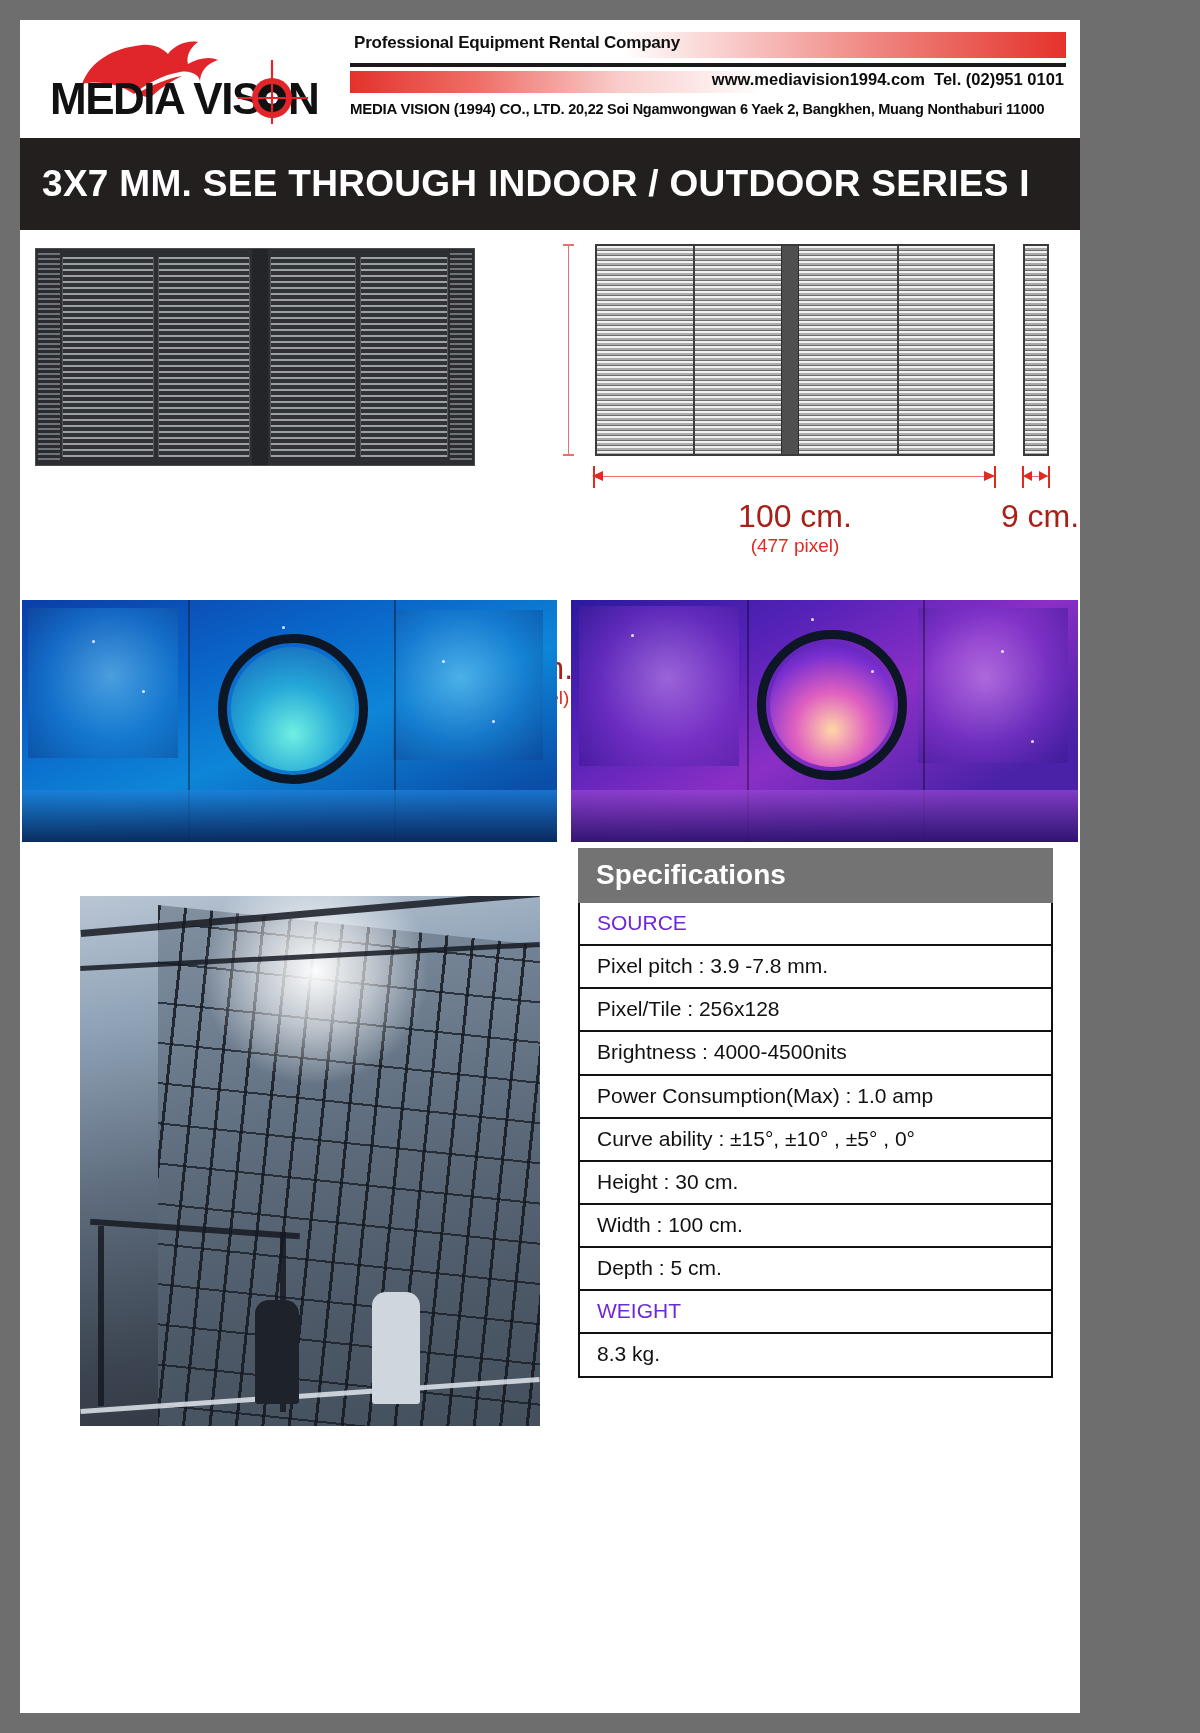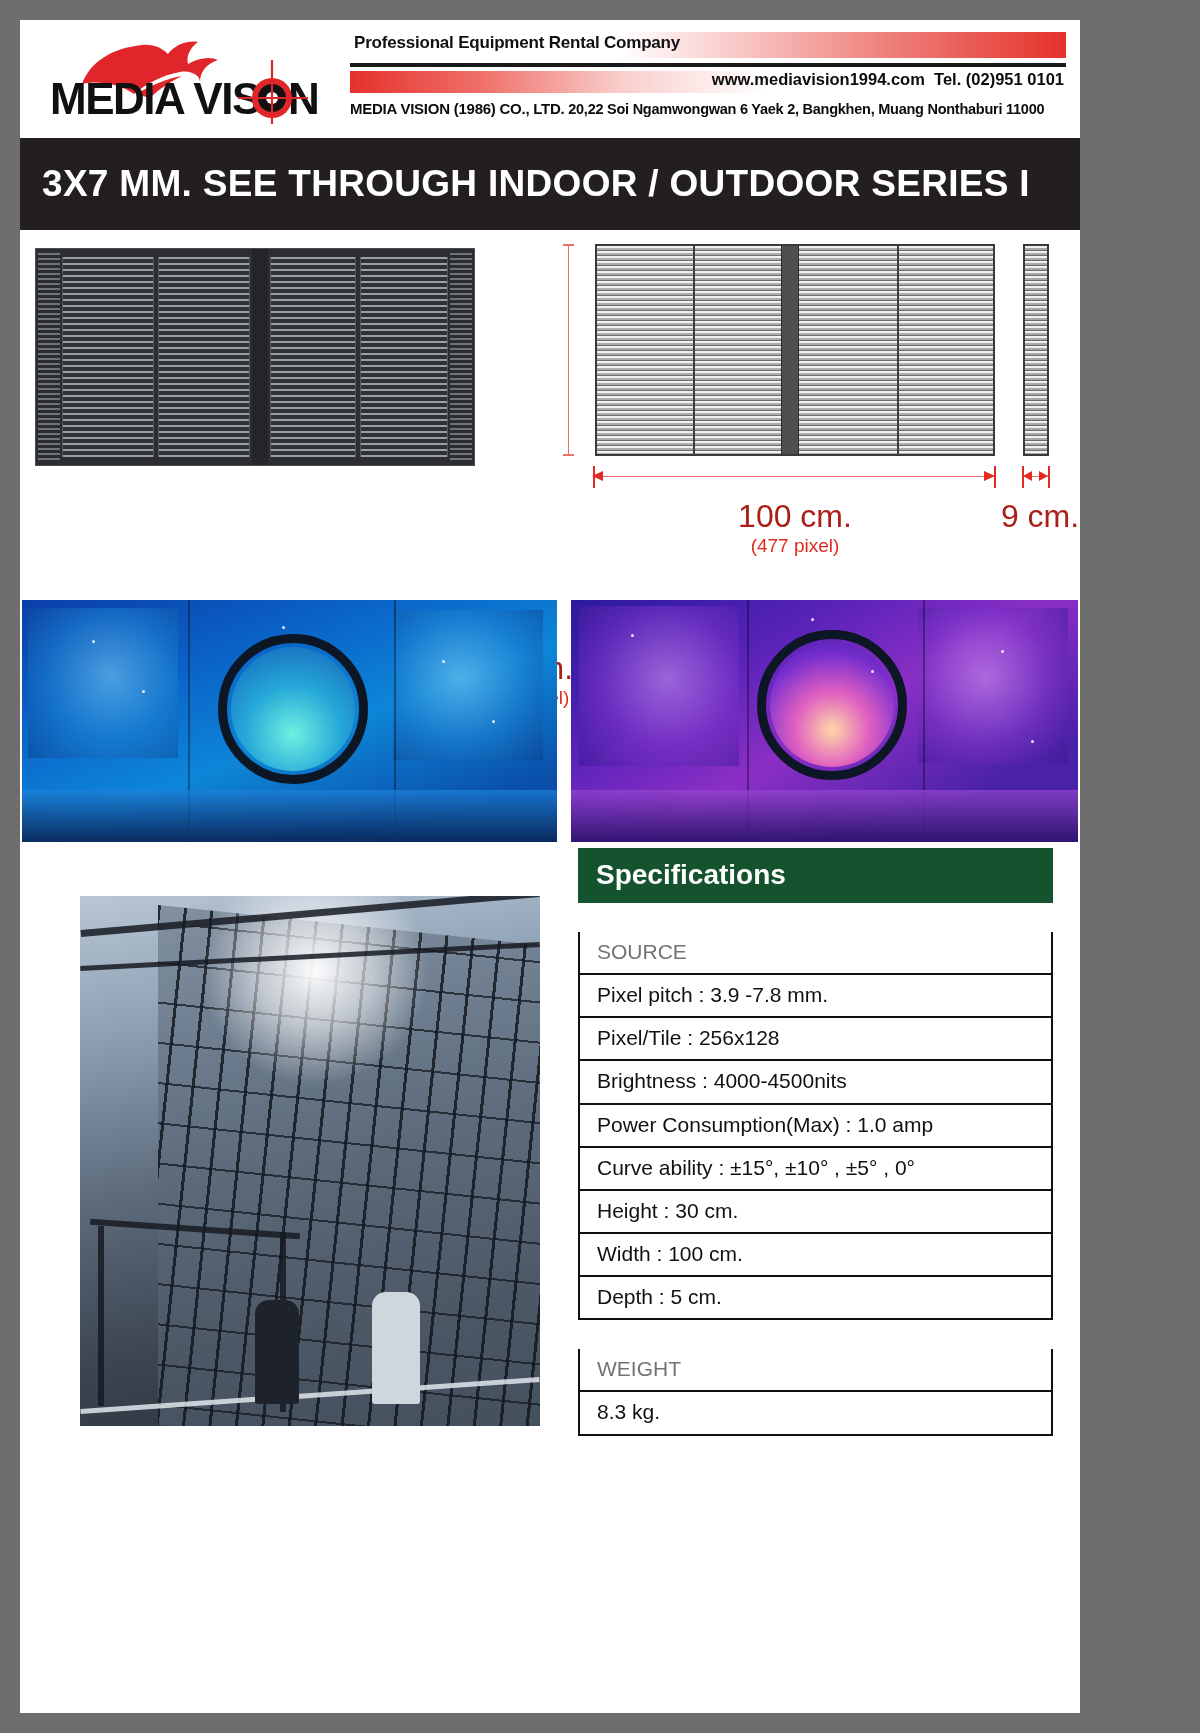--- a/index.html
+++ b/index.html
@@ -317,39 +317,38 @@
     border-radius: 14px 14px 3px 3px;
   }
 
   
   .spec-table {
     position: absolute;
     left: 558px; top: 0px;
     width: 475px;
   }
   .spec-header {
-    background: #14532d;
+    background: #737373;
     color: #ffffff;
     font-size: 28px;
     font-weight: 700;
     padding: 11px 0 12px 18px;
   }
   .spec-row {
     border: 2px solid #111;
     border-top: none;
     padding: 8px 0 9px 17px;
     font-size: 21px;
     color: #111;
     background: #fff;
     line-height: 1.15;
     white-space: nowrap;
   }
   .spec-row.section {
-    color: #737373;
-    margin-top: 29px;
+    color: #6d28d9;
   }
   .spec-table .spec-row:first-of-type { border-top: none; }
 </style>
 </head>
 <body>
 
 <div class="page">
 
   <div class="header">
 
@@ -379,21 +378,21 @@
       </div>
       <div class="rule-thick"></div>
       <div class="url-row">
         <div class="url-bar"></div>
         <div class="url-text">
           <span>www.mediavision1994.com</span>&nbsp;
           <span>Tel. (02)951 0101</span>
         </div>
       </div>
       <div class="address-row">
-        <span class="addr-co">MEDIA VISION (1986) CO., LTD.</span>
+        <span class="addr-co">MEDIA VISION (1994) CO., LTD.</span>
         <span>20,22 Soi Ngamwongwan 6 Yaek 2, Bangkhen, Muang Nonthaburi 11000</span>
       </div>
     </div>
   </div>
 
   <div class="title-bar">
     <div class="title-text">3X7 MM. SEE THROUGH INDOOR / OUTDOOR SERIES I</div>
   </div>
 
   <div class="drawings">

